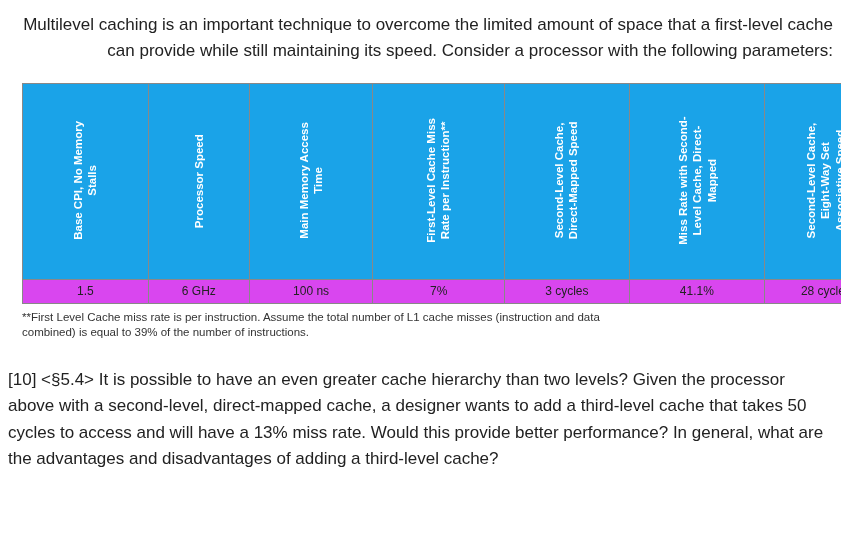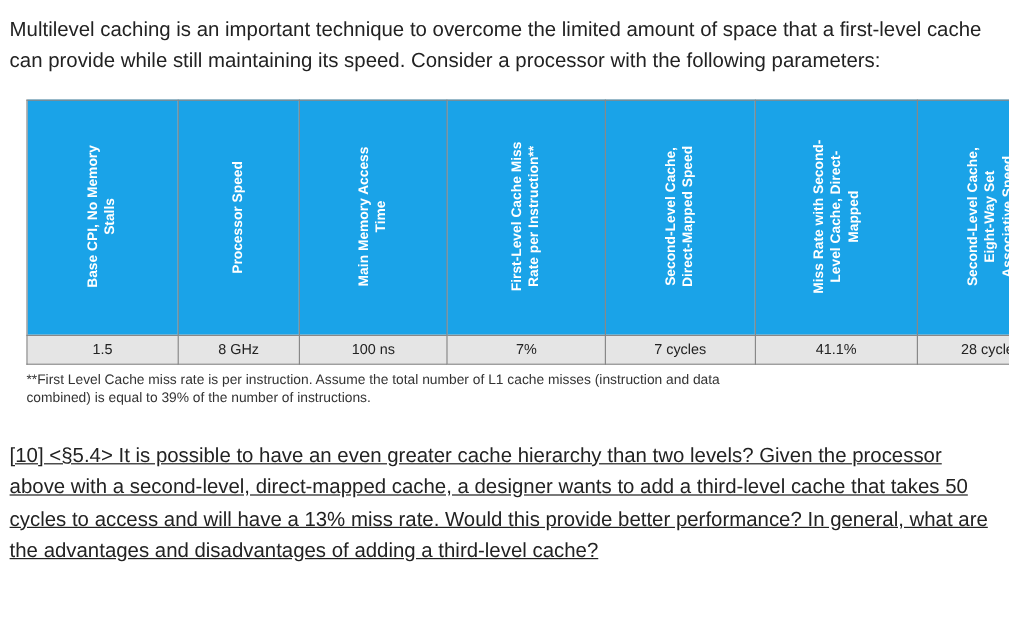--- a/index.html
+++ b/index.html
@@ -13,20 +13,21 @@
       line-height: 1.6;
       color: #222;
       background: #fff;
       padding: 12px 8px;
       width: 841px;
     }
     .intro {
       margin-bottom: 18px;
       font-size: 17px;
       line-height: 1.55;
+      text-align: right;
     }
     .table-wrap {
       margin: 4px 0 6px 14px;
     }
     table {
       border-collapse: collapse;
     }
     th {
       background: #1aa3e8;
       color: #fff;
@@ -49,35 +50,34 @@
     th.col2 { width: 68px; }
     th.col3 { width: 82px; }
     th.col4 { width: 82px; }
     th.col5 { width: 96px; }
     th.col6 { width: 92px; }
     td {
       border: 1px solid #888;
       text-align: center;
       font-size: 12px;
       padding: 2px 4px;
-      background: #e5e5e5;
+      background: #d946ef;
       color: #222;
     }
     .footnote {
       font-size: 11.5px;
       color: #333;
       margin: 4px 0 0 14px;
       line-height: 1.35;
       max-width: 620px;
     }
     .question {
       margin-top: 26px;
       font-size: 17px;
       line-height: 1.55;
-      text-decoration: underline;
     }
   </style>
 </head>
 <body>
 
 <p class="intro">Multilevel caching is an important technique to overcome the limited amount of space that a first-level cache can provide while still maintaining its speed. Consider a processor with the following parameters:</p>
 
 <div class="table-wrap">
   <table>
     <thead>
@@ -88,24 +88,24 @@
         <th class="col3"><span class="rot">First-Level Cache Miss<br>Rate per Instruction**</span></th>
         <th class="col4"><span class="rot">Second-Level Cache,<br>Direct-Mapped Speed</span></th>
         <th class="col5"><span class="rot">Miss Rate with Second-<br>Level Cache, Direct-<br>Mapped</span></th>
         <th class="col6"><span class="rot">Second-Level Cache,<br>Eight-Way Set<br>Associative Speed</span></th>
 
       </tr>
     </thead>
     <tbody>
       <tr>
         <td>1.5</td>
-        <td>8 GHz</td>
+        <td>6 GHz</td>
         <td>100 ns</td>
         <td>7%</td>
-        <td>7 cycles</td>
+        <td>3 cycles</td>
         <td>41.1%</td>
         <td>28 cycles</td>
 
       </tr>
     </tbody>
   </table>
 </div>
 
 <p class="footnote">**First Level Cache miss rate is per instruction. Assume the total number of L1 cache misses (instruction and data combined) is equal to 39% of the number of instructions.</p>
 

